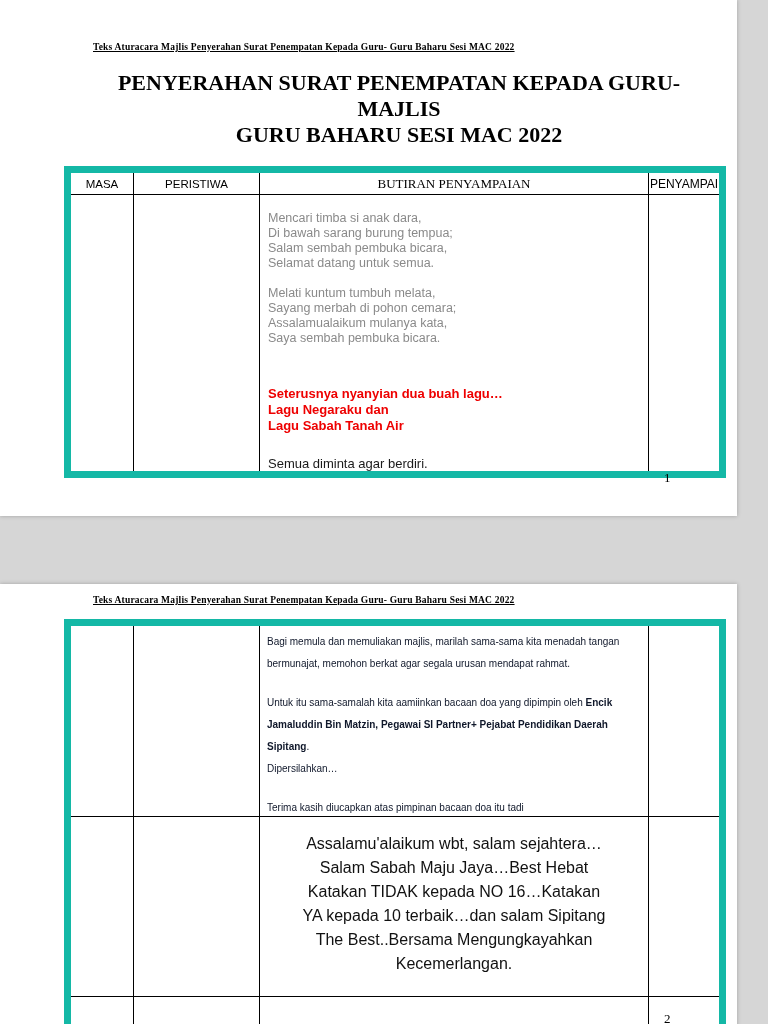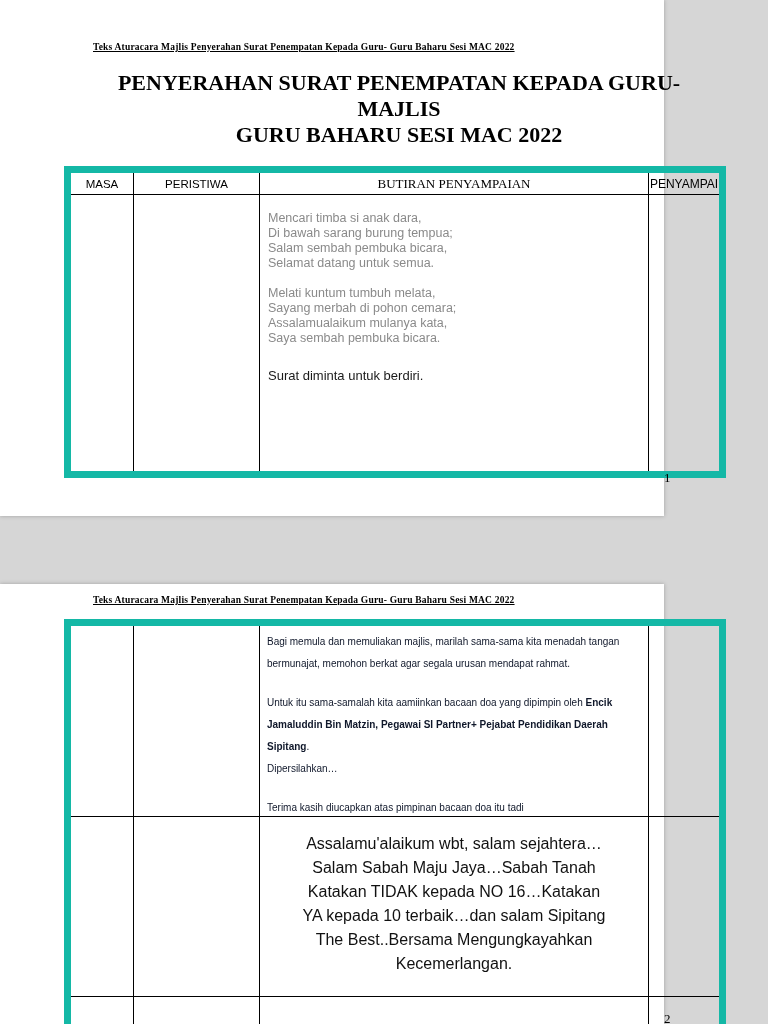--- a/index.html
+++ b/index.html
@@ -3,21 +3,21 @@
 <meta charset="utf-8">
 <style>
   html, body { margin:0; padding:0; }
   body {
     width:768px; height:1024px; overflow:hidden; position:relative;
     background:#d6d6d6;
     font-family:"Liberation Sans", sans-serif;
     -webkit-font-smoothing:antialiased;
   }
   .page {
-    position:absolute; left:0; width:664px; background:#ffffff;
+    position:absolute; left:0; width:737px; background:#ffffff;
     box-shadow:0 0 4px rgba(0,0,0,0.25);
   }
   #page-1 { top:0; height:516px; }
   #page-2 { top:584px; height:620px; }
 
   .doc-header {
     position:absolute; left:93px; top:42px;
     font-family:"Liberation Serif", serif;
     font-weight:bold; font-size:9.5px; letter-spacing:0.2px;
     text-decoration:underline; color:#000;
@@ -119,21 +119,26 @@
         <div class="pantun-line">Di bawah sarang burung tempua;</div>
         <div class="pantun-line">Salam sembah pembuka bicara,</div>
         <div class="pantun-line">Selamat datang untuk semua.</div>
       </div>
       <div class="stanza">
         <div class="pantun-line">Melati kuntum tumbuh melata,</div>
         <div class="pantun-line">Sayang merbah di pohon cemara;</div>
         <div class="pantun-line">Assalamualaikum mulanya kata,</div>
         <div class="pantun-line">Saya sembah pembuka bicara.</div>
       </div>
-      <div class="closing-line">Surat diminta untuk berdiri.</div>
+      <div class="red-block">
+        <div class="red-line">Seterusnya nyanyian dua buah lagu…</div>
+        <div class="red-line">Lagu Negaraku dan</div>
+        <div class="red-line">Lagu Sabah Tanah Air</div>
+      </div>
+      <div class="closing-line">Semua diminta agar berdiri.</div>
     </div>
     <div class="cell last-row last-col"></div>
   </div>
 
   <div class="page-number" id="page-num-1">1</div>
 </div>
 
 <div class="page" id="page-2">
 
   <div class="doc-header">Teks Aturacara Majlis Penyerahan Surat Penempatan Kepada Guru- Guru Baharu Sesi MAC 2022</div>
@@ -147,21 +152,21 @@
       <p class="tight"><span>Untuk itu sama-samalah kita aamiinkan bacaan doa yang dipimpin oleh </span><span class="bold-inline">Encik Jamaluddin Bin Matzin, Pegawai SI Partner+ Pejabat Pendidikan Daerah Sipitang</span><span>.</span></p>
       <p>Dipersilahkan…</p>
       <p>Terima kasih diucapkan atas pimpinan bacaan doa itu tadi</p>
     </div>
     <div class="cell last-col"></div>
 
     <div class="cell"></div>
     <div class="cell"></div>
     <div class="cell p2-row2">
       <div>Assalamu'alaikum wbt, salam sejahtera…</div>
-      <div>Salam Sabah Maju Jaya…Sabah Tanah</div>
+      <div>Salam Sabah Maju Jaya…Best Hebat</div>
       <div>Katakan TIDAK  kepada NO 16…Katakan</div>
       <div>YA kepada 10 terbaik…dan salam Sipitang</div>
       <div>The Best..Bersama Mengungkayahkan</div>
       <div>Kecemerlangan.</div>
     </div>
     <div class="cell last-col"></div>
 
     <div class="cell last-row"></div>
     <div class="cell last-row"></div>
     <div class="cell last-row"></div>

